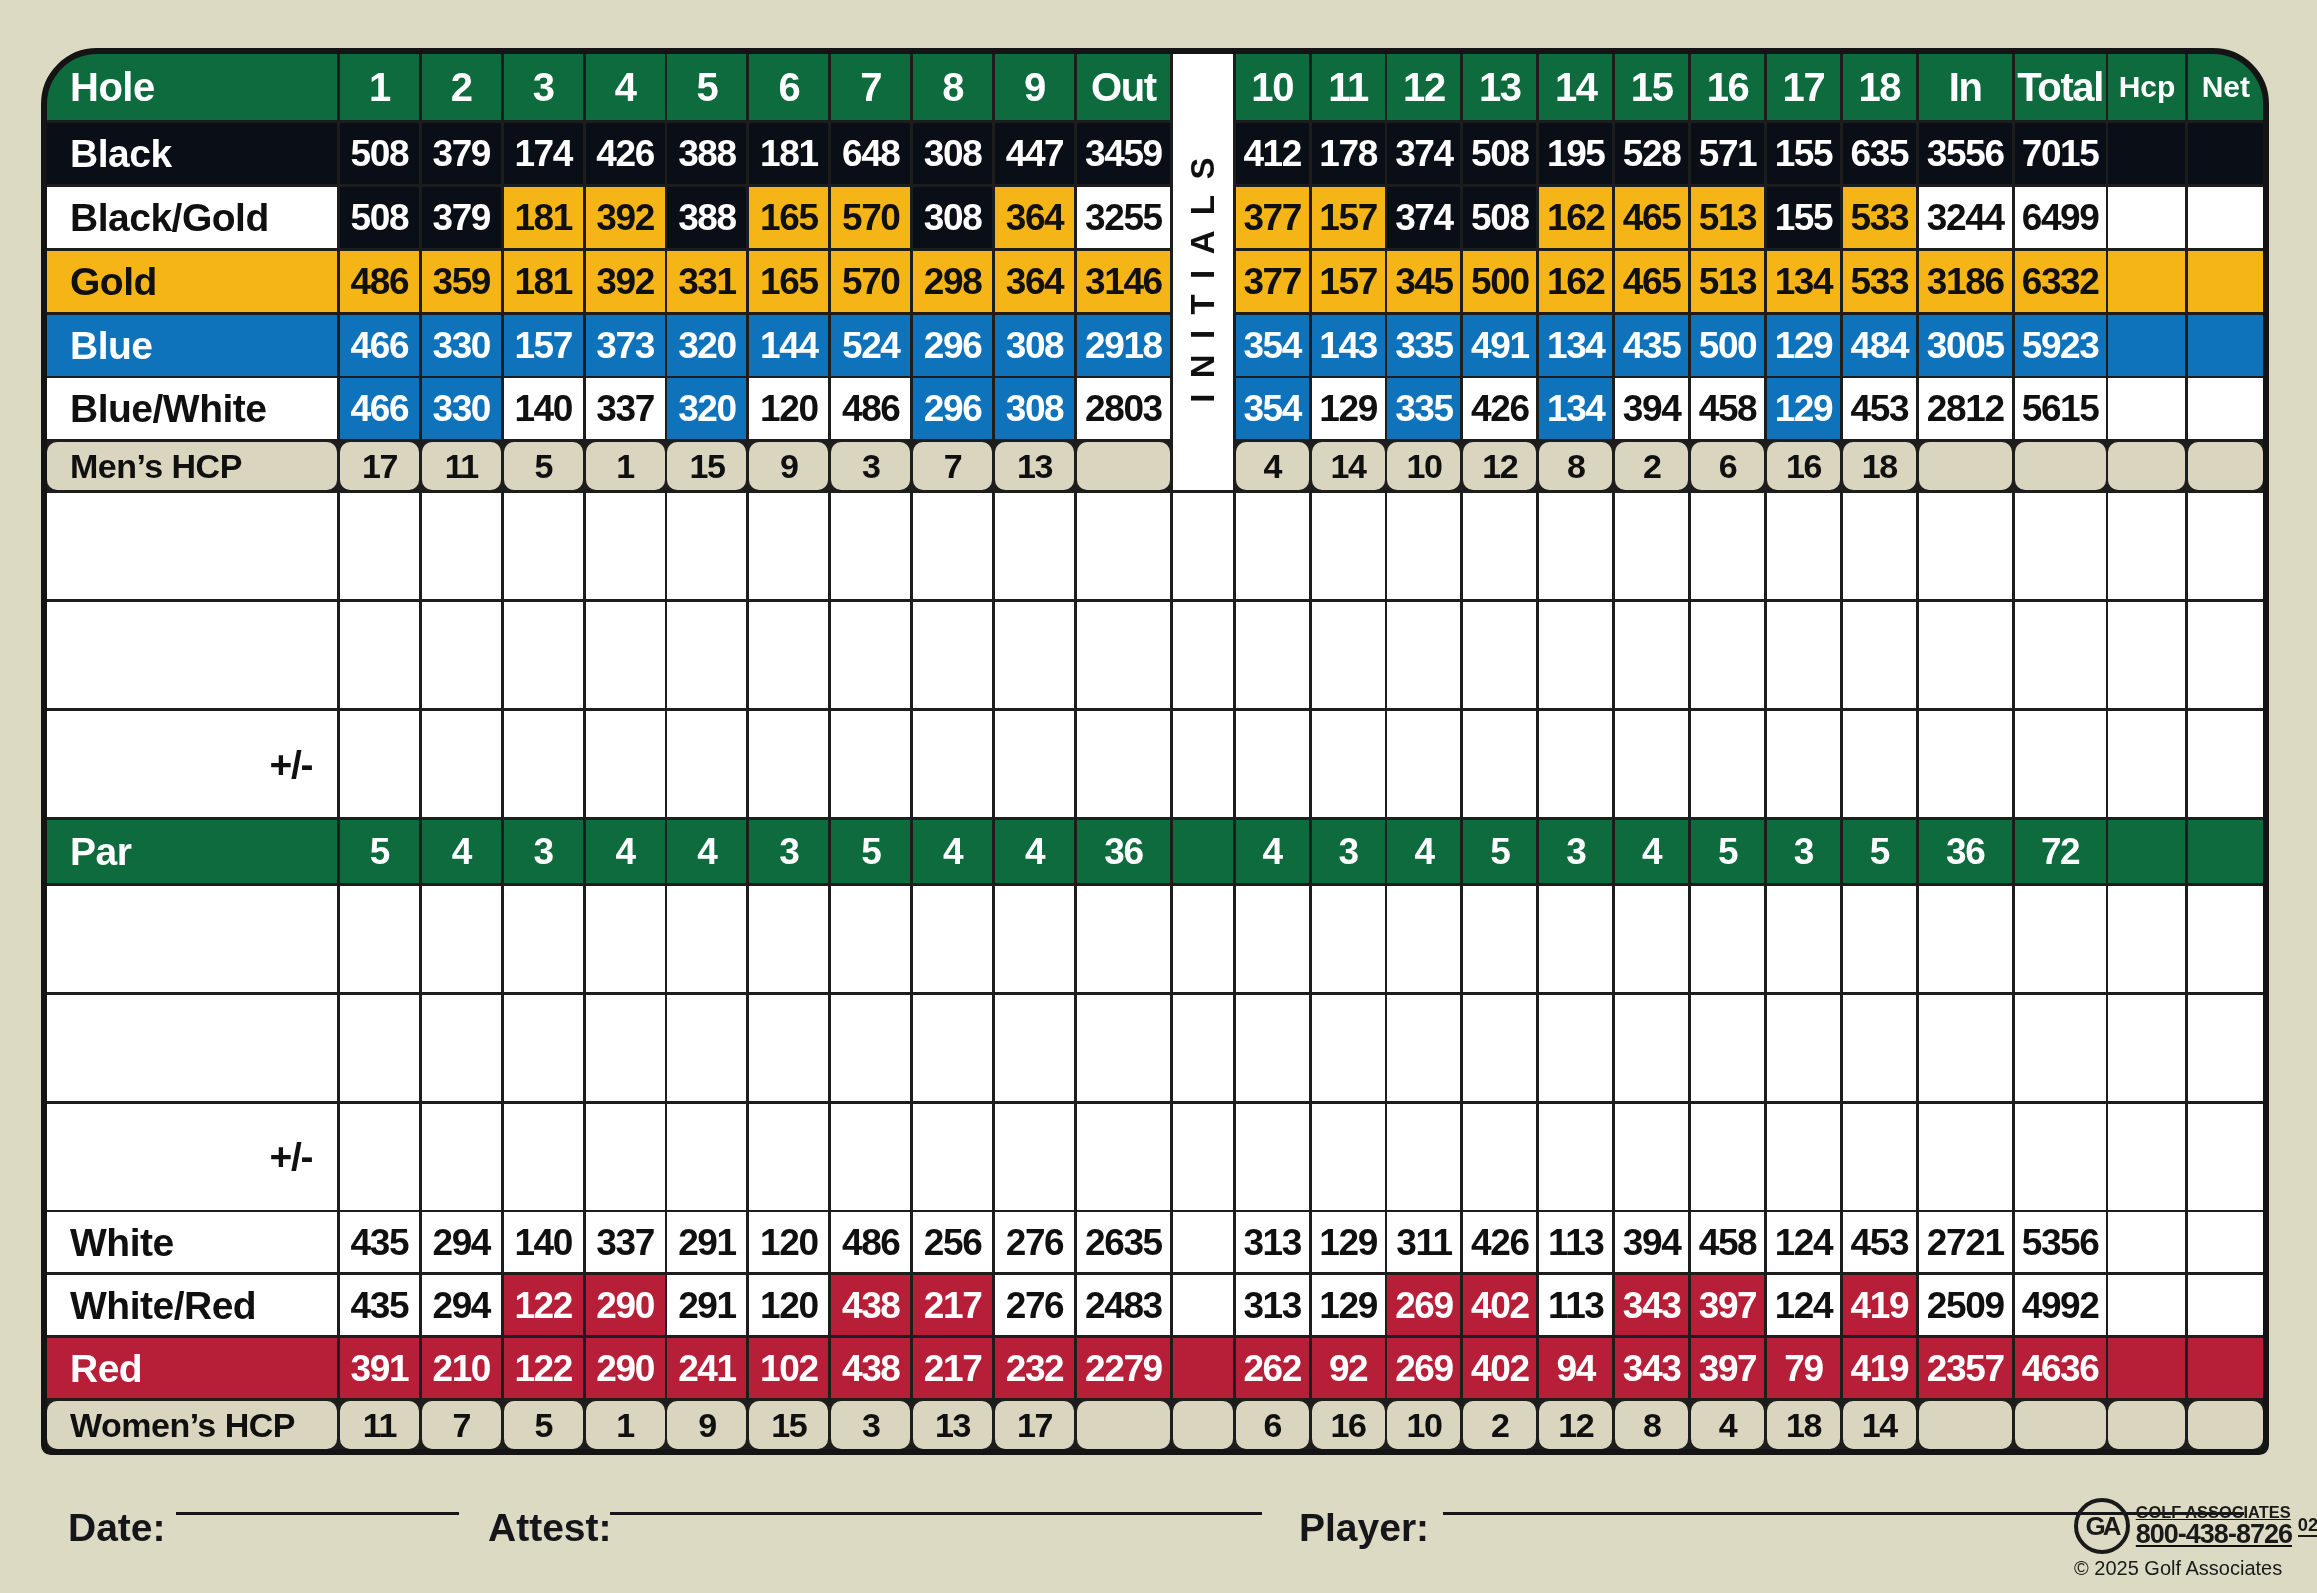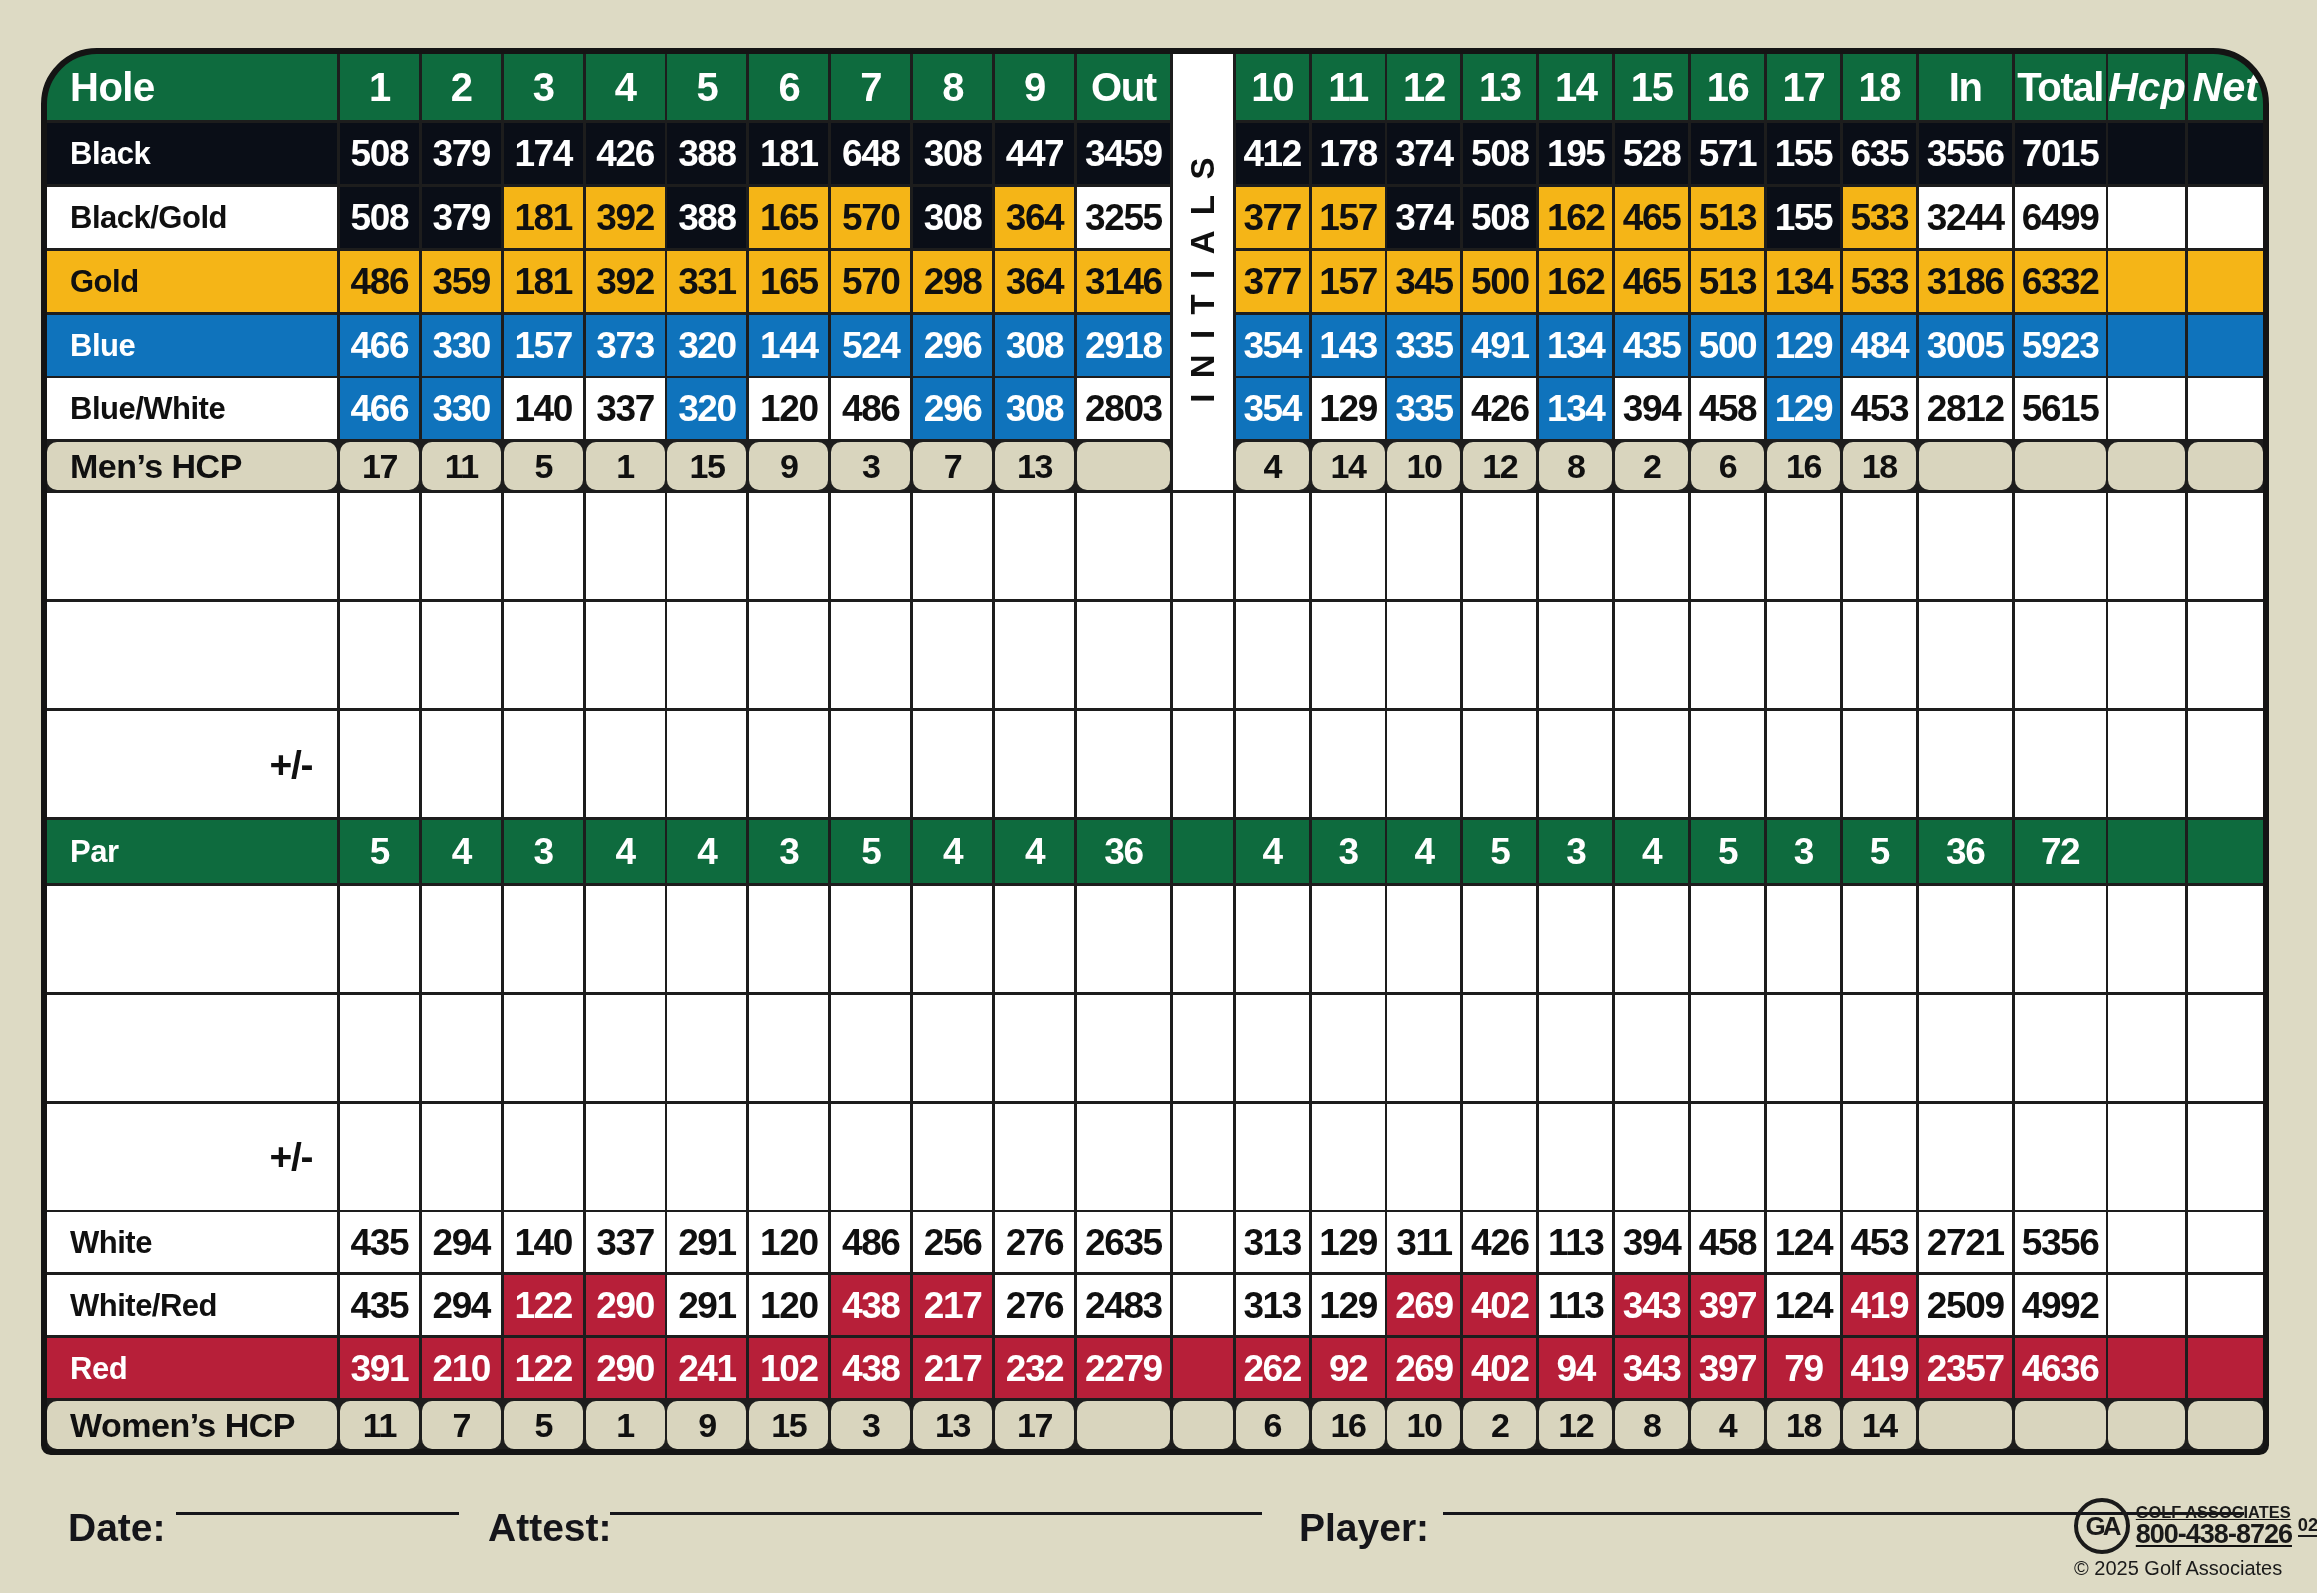--- a/index.html
+++ b/index.html
@@ -18,24 +18,24 @@
     gap:2.9px;
     background:#1d1d1d;
     border:6.8px solid #141414;
     border-radius:56px 56px 9.7px 9.7px;
     overflow:hidden;
   }
   .cell{
     display:flex;align-items:center;justify-content:center;
     font-weight:700;font-size:37px;letter-spacing:-1.4px;line-height:1;
   }
-  .lbl{justify-content:flex-start;padding-left:23px;font-size:31px;letter-spacing:-0.5px;}
+  .lbl{justify-content:flex-start;padding-left:23px;font-size:39px;letter-spacing:-0.5px;}
   .pmc{justify-content:flex-end;padding-right:25px;font-size:39px;}
   .hdr{font-size:40px;}
-  .sm{font-size:41px;letter-spacing:0;font-style:italic;}
+  .sm{font-size:30px;letter-spacing:0;}
   .hcpr{font-size:34px;}
   
   .k {background:#0A0E17;color:#ffffff;}
   .g {background:#F5B517;color:#101010;}
   .b {background:#0F73BC;color:#ffffff;}
   .r {background:#B71F39;color:#ffffff;}
   .w {background:#ffffff;color:#101010;}
   .be{background:#D9D5BE;color:#101010;border-radius:10px;}
   .gr{background:#0E6B3E;color:#ffffff;}
   

